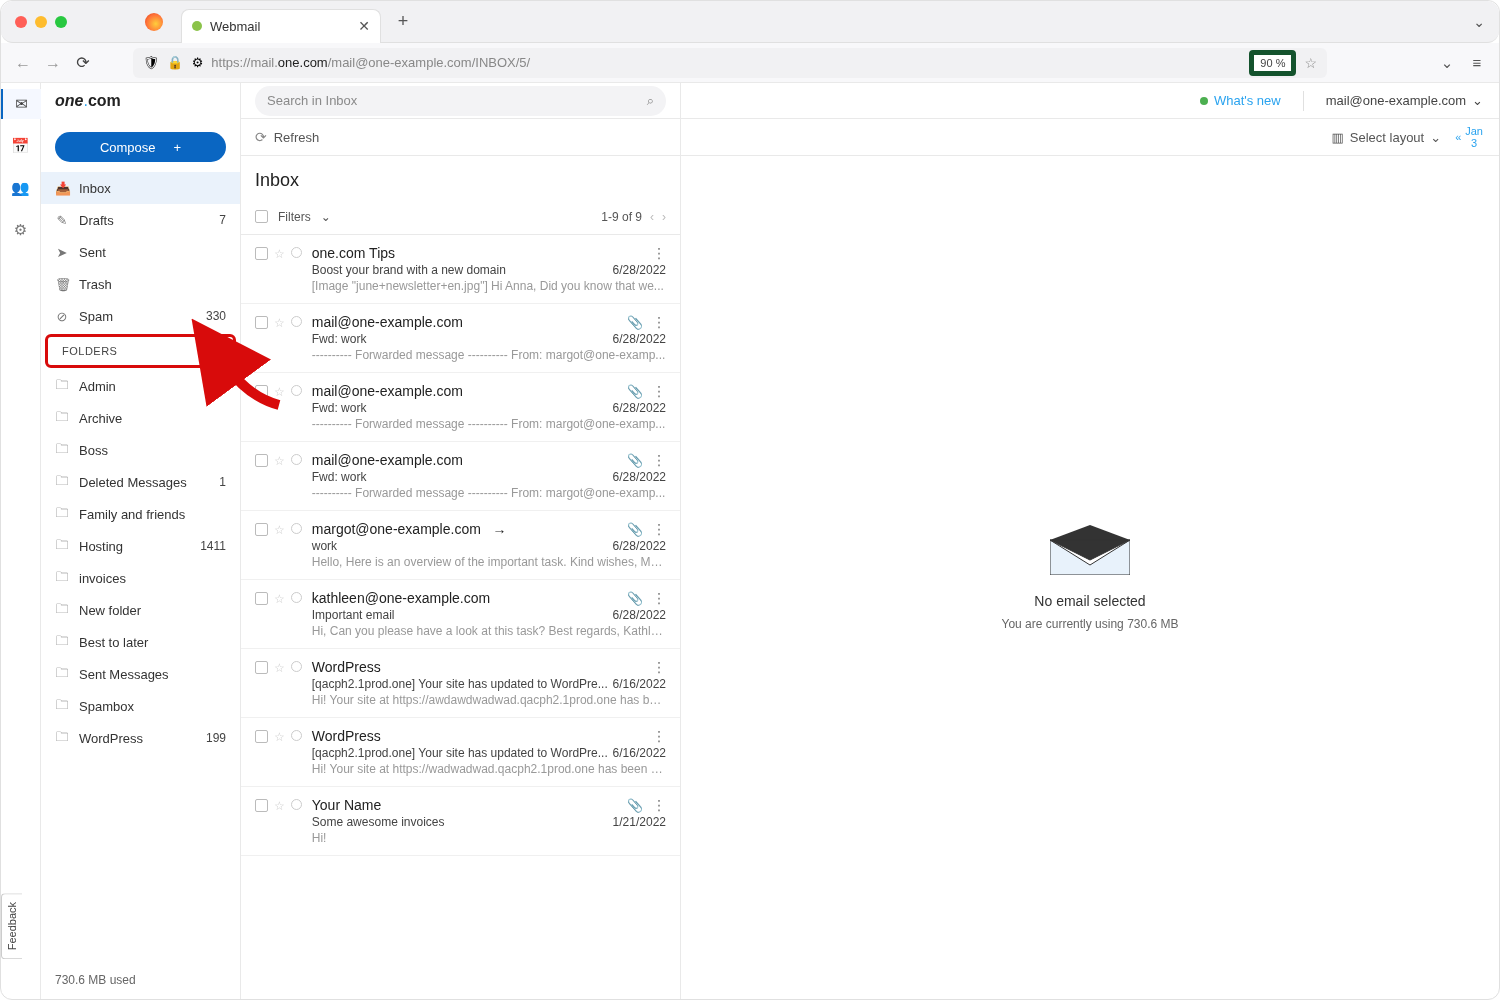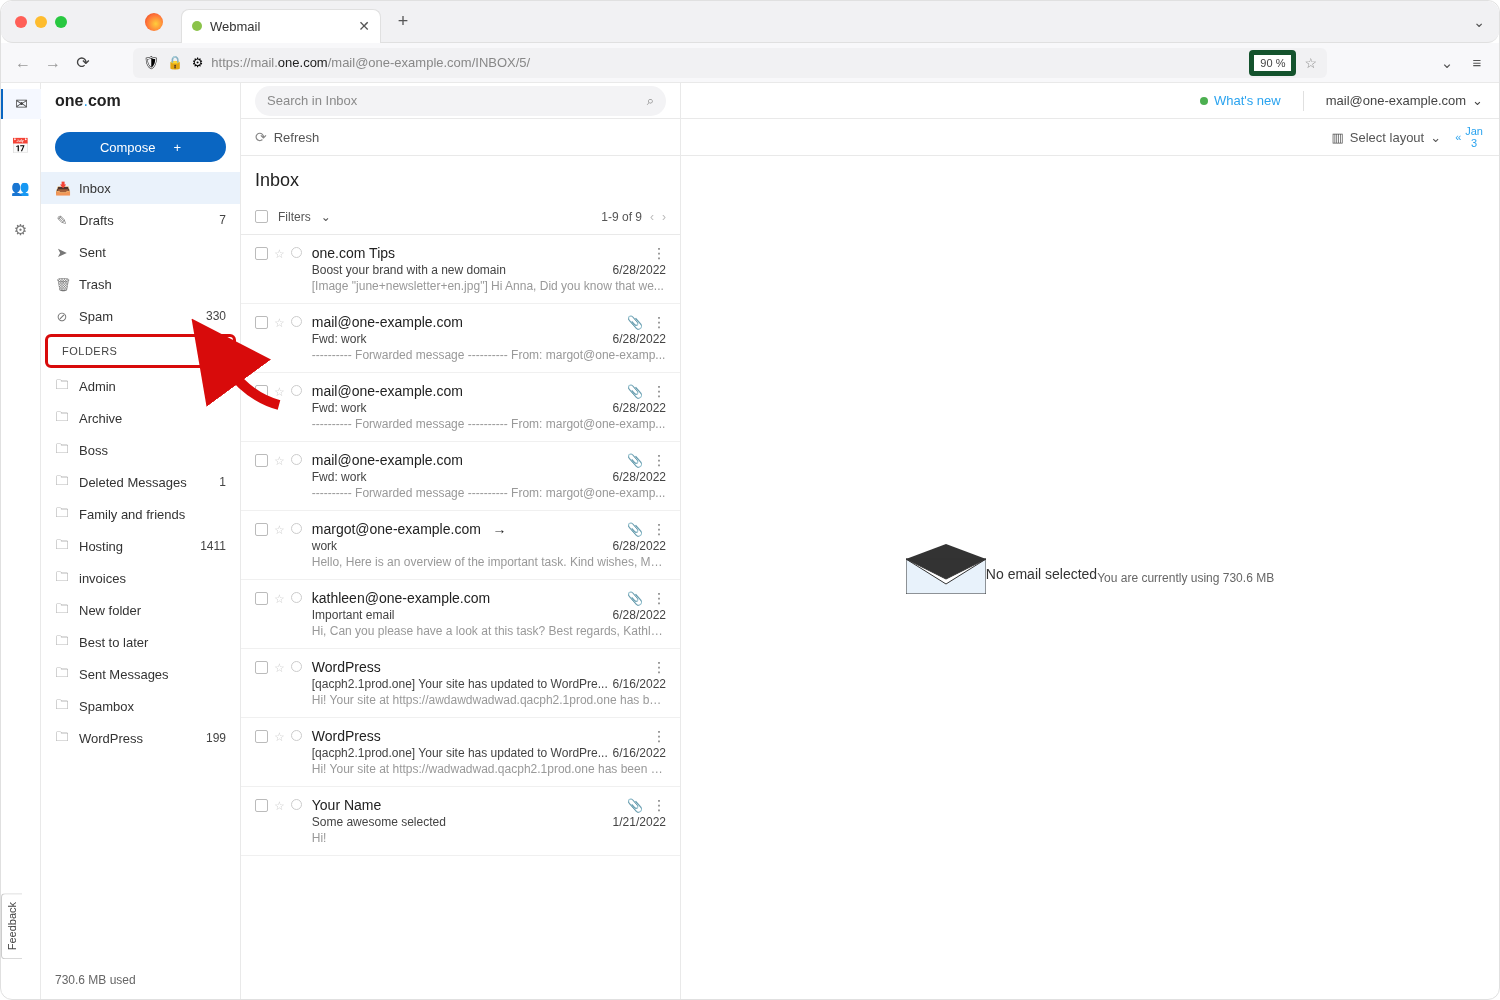--- a/index.html
+++ b/index.html
@@ -32,21 +32,21 @@
 .tool-icon { color: #555; font-size: 15px; width: 20px; text-align: center; }
 
 
 .app { display: flex; height: calc(1000px - 82px - 2px); }
 .rail { width: 40px; border-right: 1px solid #e9e9e9; display: flex; flex-direction: column; align-items: center; padding-top: 6px; gap: 12px; }
 .rail .ricon { color: #777; font-size: 15px; width: 40px; text-align: center; padding: 6px 0; }
 .rail .ricon.active { border-left: 2px solid #0a66c2; color: #444; background: #f5f8ff; }
 
 .sidebar { width: 200px; border-right: 1px solid #e9e9e9; display: flex; flex-direction: column; position: relative; }
 .brand { height: 35px; display: flex; align-items: center; padding-left: 14px; font-size: 16px; color: #222; }
-.brand .one { font-weight: 600; }
+.brand .one { font-weight: 600; font-style: italic; }
 .brand .dot2 { color: #2aa3ef; }
 .brand .com { font-weight: 600; }
 .compose { margin: 14px 14px 10px; background: #0a66c2; color: #fff; border-radius: 18px; height: 30px; display: flex; align-items: center; justify-content: center; font-size: 13px; gap: 18px; }
 .nav-list { }
 .nav-item { display: flex; align-items: center; height: 32px; padding: 0 14px; font-size: 13px; color: #333; gap: 10px; }
 .nav-item.active { background: #eaf2fb; }
 .nav-item .count { margin-left: auto; color: #444; font-size: 12px; }
 .nav-item .icon { color: #777; font-size: 13px; width: 14px; text-align: center; }
 .folders-header { display: flex; align-items: center; height: 34px; padding: 0 14px; font-size: 11px; color: #444; letter-spacing: 0.5px; border: 3px solid #d80b0b; border-radius: 6px; margin: 2px 4px; position: relative; }
 .folders-header .plus { margin-left: auto; color: #666; font-size: 14px; }
@@ -83,21 +83,21 @@
 .header-right { height: 35px; display: flex; align-items: center; justify-content: flex-end; padding: 0 16px; gap: 22px; }
 .whatsnew { display: flex; align-items: center; gap: 6px; color: #2aa3ef; font-size: 13px; }
 .whatsnew .gdot { width: 8px; height: 8px; background: #4caf50; border-radius: 50%; }
 .account { color: #444; font-size: 13px; display: flex; gap: 6px; align-items: center; }
 .header-right .sep { width: 1px; height: 20px; background: #e0e0e0; }
 .layout-row { height: 38px; border-top: 1px solid #e9e9e9; border-bottom: 1px solid #e9e9e9; display: flex; align-items: center; justify-content: flex-end; padding: 0 16px; gap: 14px; }
 .select-layout { color: #555; font-size: 13px; display: flex; gap: 6px; align-items: center; }
 .date-nav { display: flex; gap: 4px; align-items: center; color: #2aa3ef; font-size: 11px; }
 .date-nav .datetxt { text-align: center; line-height: 1.1; }
 
-.empty-state { flex: 1; display: flex; flex-direction: row; align-items: center; justify-content: center; color: #333; }
+.empty-state { flex: 1; display: flex; flex-direction: column; align-items: center; justify-content: center; color: #333; }
 .empty-state .envelope { margin-bottom: 18px; }
 .empty-state .title { font-size: 14px; color: #333; margin-bottom: 8px; }
 .empty-state .sub { font-size: 12px; color: #666; }
 
 .feedback-tab { position: absolute; left: 0; bottom: 40px; background: #fff; border: 1px solid #ccc; border-left: none; padding: 8px 4px; font-size: 11px; color: #444; writing-mode: vertical-rl; transform: rotate(180deg); border-radius: 0 4px 4px 0; }
 
 svg { display: block; }
 </style>
 </head>
 <body>
@@ -441,21 +441,21 @@
     </div>
     <div class="body">
       <div class="row1">
         <span class="from">Your Name</span>
         <span class="right-icons">
           <span>📎</span>
           <span class="kebab">⋮</span>
         </span>
       </div>
       <div class="row2">
-        <span>Some awesome selected</span>
+        <span>Some awesome invoices</span>
         <span>1/21/2022</span>
       </div>
       <div class="preview">Hi!</div>
     </div>
         </div>
       </div>
   </div>
 
   <div class="reader">
     <div class="header-right">

